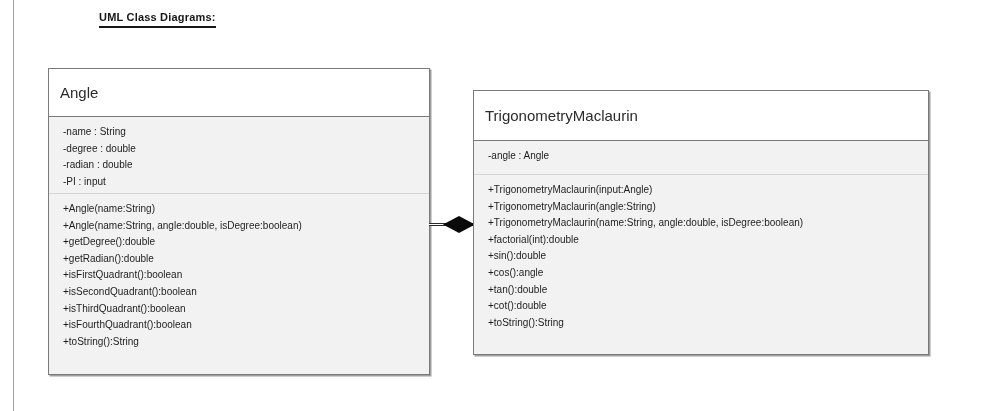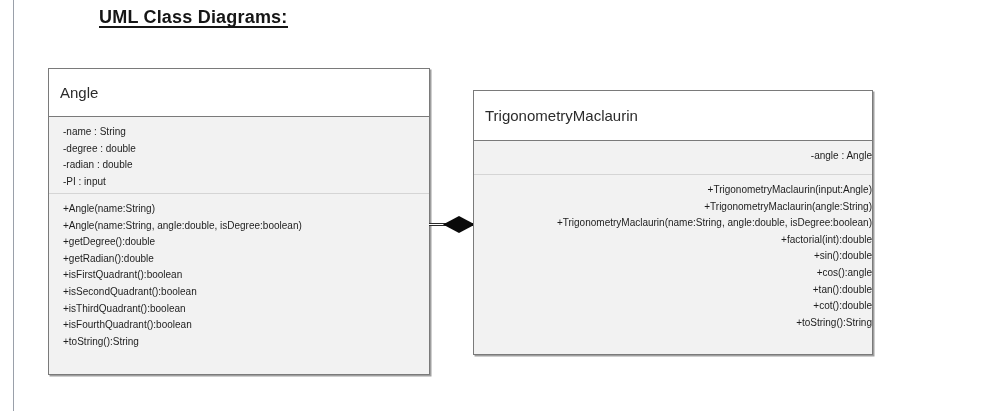--- a/index.html
+++ b/index.html
@@ -27,21 +27,21 @@
     width: 1px;
     height: 411px;
     background: #9aa0aa;
   }
 
   
   #diagram-title {
     position: absolute;
     left: 99px;
     top: 9px;
-    font-size: 18px;
+    font-size: 11px;
     font-weight: bold;
     color: #161616;
     letter-spacing: 0.2px;
     border-bottom: 2px solid #161616;
     padding-bottom: 1px;
     line-height: 16px;
     white-space: nowrap;
   }
 
   
@@ -80,21 +80,21 @@
     white-space: nowrap;
   }
 
   
   #class-angle { left: 48px; top: 68px; width: 382px; height: 307px; }
   #class-angle .uml-header { height: 48px; }
   #class-angle .attributes { height: 77px; }
   #class-angle .methods { height: 180px; }
 
   
-  #class-trigonometrymaclaurin { left: 473px; top: 90px; width: 400px; height: 265px; text-align: right; }
+  #class-trigonometrymaclaurin { left: 473px; top: 90px; width: 456px; height: 265px; }
   #class-trigonometrymaclaurin .uml-header { height: 50px; }
   #class-trigonometrymaclaurin .attributes { height: 34px; }
   #class-trigonometrymaclaurin .methods { height: 179px; }
 
   
   #association-composition {
     position: absolute;
     left: 429px;
     top: 214px;
     width: 46px;

